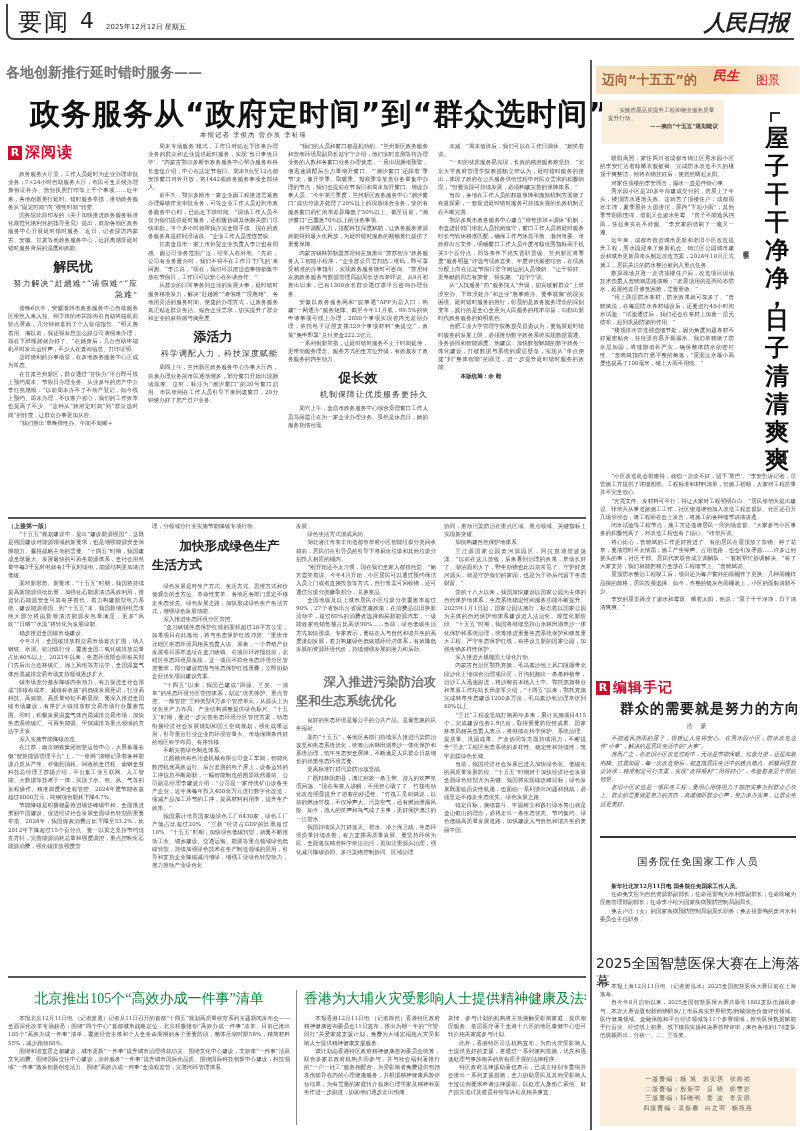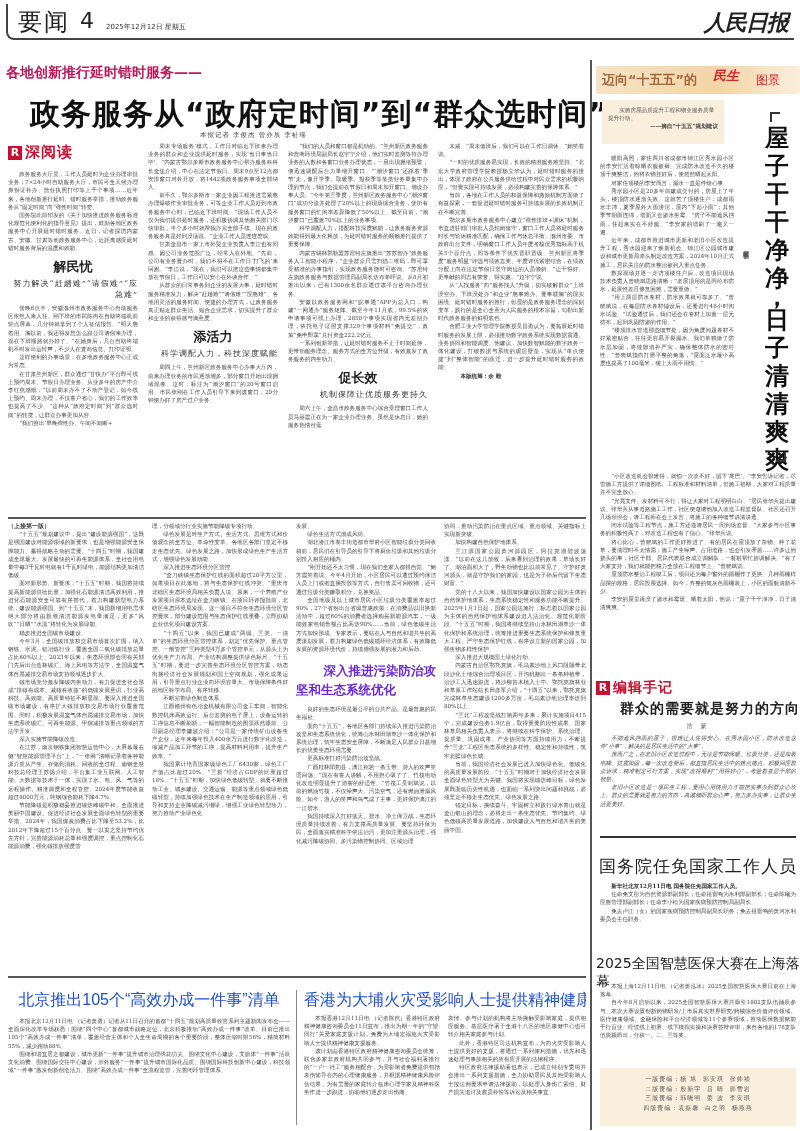--- a/index.html
+++ b/index.html
@@ -11,21 +11,21 @@
   .col { position: absolute; overflow: hidden; }
 
   
   #masthead { left: 6px; top: 4px; width: 788px; height: 36px; border-bottom: 2px solid #444; border-left: 2px solid #444; border-bottom-left-radius: 8px; }
   #section-name { position: absolute; left: 10px; top: 2px; font-family: "DejaVu Sans", sans-serif; font-size: 24px; color: #222; letter-spacing: 2px; }
   #page-num { position: absolute; left: 72px; top: 4px; font-family: "DejaVu Sans", sans-serif; font-size: 22px; color: #222; }
   #issue-date { position: absolute; left: 98px; top: 18px; font-family: "DejaVu Sans", sans-serif; font-size: 7px; color: #333; }
   #logo { position: absolute; right: 6px; top: 4px; font-family: "DejaVu Serif", serif; font-style: italic; font-weight: bold; font-size: 22px; color: #222; letter-spacing: -1px; }
 
   
-  #kicker { left: 6px; top: 64px; font-size: 14px; font-weight: bold; color: #be185d; }
+  #kicker { left: 6px; top: 64px; font-size: 14px; font-weight: bold; color: #737373; }
   #headline { left: 30px; top: 94px; width: 560px; font-family: "DejaVu Sans", sans-serif; font-size: 30px; font-weight: bold; color: #111; letter-spacing: 1px; white-space: nowrap; }
   #byline { left: 200px; top: 131px; font-size: 6.5px; color: #444; letter-spacing: 1px; }
 
   .tag-r { display: inline-block; background: #c8102e; color: #fff; font-family: "DejaVu Sans", sans-serif; font-weight: bold; font-size: 11px; width: 14px; height: 14px; line-height: 14px; text-align: center; margin-right: 3px; vertical-align: middle; }
   .tag-label { color: #c8102e; font-family: "DejaVu Sans", sans-serif; font-weight: bold; font-size: 15px; vertical-align: middle; letter-spacing: 1px; }
 
   .sub-h { text-align: center; font-family: "DejaVu Sans", sans-serif; font-weight: bold; font-size: 13px; color: #222; margin: 6px 0 2px; text-indent: 0; }
   .sub-h2 { text-align: right; font-size: 8px; color: #333; letter-spacing: 1px; text-indent: 0; margin-bottom: 4px; }
 
   .hrule { position: absolute; height: 1.5px; background: #555; }
@@ -41,27 +41,27 @@
   #quote-box .src { text-align: right; font-weight: bold; color: #444; }
 
   #vert-title { left: 764px; top: 110px; width: 26px; font-family: "DejaVu Sans", sans-serif; font-weight: bold; font-size: 24px; line-height: 28px; color: #111; text-align: center; }
   #vert-byline { left: 740px; top: 240px; width: 10px; font-size: 6px; line-height: 8px; color: #555; }
   .bracket { position: absolute; border: 2px solid #333; width: 10px; height: 10px; }
 
   #editor-note-tag { left: 596px; top: 677px; }
   #editor-note-title { left: 596px; top: 700px; width: 204px; text-align: right; font-family: "DejaVu Sans", sans-serif; font-size: 14px; font-weight: bold; color: #222; letter-spacing: 1px; }
   #editor-note-author { left: 596px; top: 722px; width: 204px; text-align: center; font-size: 6px; color: #555; letter-spacing: 3px; }
 
-  #appoint-title { left: 596px; top: 855px; width: 204px; text-align: center; font-family: "DejaVu Sans", sans-serif; font-size: 17px; color: #222; letter-spacing: 1px; }
+  #appoint-title { left: 596px; top: 855px; width: 204px; text-align: center; font-family: "DejaVu Sans", sans-serif; font-size: 10px; color: #222; letter-spacing: 1px; }
   #contest-title { left: 596px; top: 955px; width: 204px; text-align: left; font-family: "DejaVu Sans", sans-serif; font-size: 14px; color: #222; }
 
   #editors-box { left: 600px; top: 1068px; width: 196px; height: 58px; background: #faeedd; padding: 6px 0; }
   .ed-row { font-size: 6px; line-height: 9.5px; color: #555; text-align: center; letter-spacing: 1px; }
 
-  .bottom-title { font-family: Liberation Sans, sans-serif; font-size: 16px; color: #1d4ed8; white-space: nowrap; }
+  .bottom-title { font-family: Liberation Serif, serif; font-size: 14px; color: #15803d; white-space: nowrap; }
   .dateline { font-weight: bold; color: #333; }
   .boxtag { font-size: 6px; color: #444; font-weight: bold; }
 </style>
 </head>
 <body>
 
 <div id="masthead" class="abs">
   <span id="section-name">要闻</span>
   <span id="page-num">4</span>
   <span id="issue-date">2025年12月12日 星期五</span>
@@ -146,40 +146,41 @@
     <p>深入实施节能降碳改造。</p>
     <p>在江苏，南京钢铁集团智慧运营中心，大屏幕最右侧“智慧能源管理平台”上，“一张网”清晰记录着各种能源介质从产生、存储到消耗、回收的全过程。南钢全慧科技总经理王苏扬介绍，平台集工业互联网、人工智能、大数据等技术于一体，实现了水、电、风、气等的远程操作、精准调度和全程管控。2024年度节能收益超过8000万元，吨钢综合能耗下降4.7%。</p>
     <p>节能降碳是积极稳妥推进碳达峰碳中和、全面推进美丽中国建设、促进经济社会发展全面绿色转型的重要举措。2024年，我国煤炭消费占比下降至53.2%，比2012年下降超过15个百分点。要一以贯之坚持节约优先方针，完善能源消耗总量和强度调控，重点控制化石能源消费，强化碳排放强度管</p>
   </div>
 </div>
 
 <div class="col" style="left:152px; top:522px; width:136px; height:462px;">
   <div class="txt">
     <p style="text-indent:0;">理，分领域分行业实施节能降碳专项行动。</p>
   </div>
+  <div style="font-family:'DejaVu Sans',sans-serif; font-weight:bold; font-size:12.5px; line-height:19px; color:#222; margin:6px 0 8px; text-indent:2.2em;">加快形成绿色生产生活方式</div>
   <div class="txt">
     <p>绿色发展是对生产方式、生活方式、思维方式和价值观念的全方位、革命性变革。各地区各部门坚定不移走生态优先、绿色发展之路，加快形成绿色生产生活方式，增强绿色发展动能。</p>
     <p>深入推进生态环境分区管控。</p>
     <p>“金刀峡镇生态保护红线的面积超过20平方公里，如果项目在此落地，将与生态保护红线冲突。”重庆市北碚区生态环境局相关负责人说。原来，一个养殖产业发展项目原本选址在金刀峡镇。在项目环评报批前，北碚区生态环境局发现，这一项目不符合生态环境分区管控要求，部分建设范围与生态保护红线重叠，立即协助企业优化项目建设方案。</p>
     <p>“十四五”以来，我国已建成“两级、三类、一清单”的生态环境分区管控体系，划定“优先保护、重点管控、一般管控”三种类型4万多个管控单元，从源头上为优化生产力布局、产业结构调整提供绿色标尺。“十五五”时期，要进一步完善生态环境分区管控方案，动态衔接经济社会发展规划和国土空间规划，强化成果运用，引导重点行业企业向环境容量大、市场保障条件好的地区科学布局、有序转移。</p>
     <p>不断完善绿色制造体系。</p>
     <p>江西赣州有色冶金机械有限公司金工车间，智能化数控机床高效运行。后台监测的电子屏上，设备运转的工序信息不断刷新，一幅智能制造的图景跃然眼前。公司副总经理李建波介绍：“公司是一家传统矿山设备生产企业，近年来每年投入400余万元进行数字化改造，缩减产品加工环节的工序，提高材料利用率，提升生产效率。”</p>
     <p>我国累计培育国家级绿色工厂6430家，绿色工厂产值占比超过20%。“三新”经济占GDP的比重超过18%。“十五五”时期，加快绿色低碳转型，就要不断推动工业、城乡建设、交通运输、能源等重点领域绿色低碳转型，持续加强绿色技术在生产制造领域的应用，引导和支持企业降碳减污增绿，增强工业绿色转型动力，努力推动产业绿色化</p>
   </div>
 </div>
 
 <div class="col" style="left:296px; top:522px; width:140px; height:462px;">
   <div class="txt">
     <p style="text-indent:0;">发展。</p>
     <p>绿色生活方式渐成风尚。</p>
     <p>湖北潜江市泰丰街道都市华府小区智能垃圾分类回收箱前，居民们在引导员的引导下将厨余垃圾和其他垃圾分别投入相应的桶内。</p>
     <p>“刚开始还不太习惯，现在我们全家人都很自觉。”鲍芳霞笑着说。今年4月开始，小区居民可以通过预约保洁人员上门或者直接投放等方式，自行售卖可回收物，还可通过垃圾分类赚取积分，兑换奖品。</p>
     <p>全国地级及以上城市居民小区垃圾分类覆盖率超过90%，27个省份出台省级普惠政策；在消费品以旧换新活动中，超过60%的消费者选择购买新能源汽车，一级能效家电销售额占比高达90%……当前，绿色低碳生活方式加快形成。专家表示，要站在人与自然和谐共生的高度谋划发展，着力构建绿色低碳循环经济体系，有效降低发展的资源环境代价，持续增强发展的潜力和后劲。</p>
   </div>
-  <div style="font-family:'DejaVu Sans',sans-serif; font-weight:bold; font-size:12.5px; line-height:19px; color:#6d28d9; margin:8px 0 6px; text-indent:2.2em;">深入推进污染防治攻坚和生态系统优化</div>
+  <div style="font-family:'DejaVu Sans',sans-serif; font-weight:bold; font-size:12.5px; line-height:19px; color:#737373; margin:19px 0 6px; text-indent:2.2em;">深入推进污染防治攻坚和生态系统优化</div>
   <div class="txt">
     <p>良好的生态环境是最公平的公共产品、是最普惠的民生福祉。</p>
     <p>面向“十五五”，各地区各部门持续深入推进污染防治攻坚和生态系统优化，统筹山水林田湖草沙一体化保护和系统治理，筑牢生态安全屏障，不断满足人民群众日益增长的优美生态环境需要。</p>
     <p>更高标准打好污染防治攻坚战。</p>
     <p>广西桂林阳朔县，漓江宛若一条玉带。游人的欢声笑语回荡。“现在有客人讲解，不用担心吸了了。竹筏电动化改造明显提升了游客的舒适性。”竹筏工吴剑斌说，以前的燃油竹筏，不仅噪声大、污染空气，还有燃油泄漏风险。如今，游人的笑声和鸟气成了主事，更好保护漓江的一江碧水。</p>
     <p>我国持续深入打好蓝天、碧水、净土保卫战，生态环境质量持续改善，有力支撑高质量发展。要坚持环保为民，全面落实精准科学依法治污，更加注重源头治理，强化减污降碳协同、多污染物控制协同、区域治理</p>
   </div>
 </div>
 
 <div class="col" style="left:444px; top:522px; width:142px; height:462px;">

